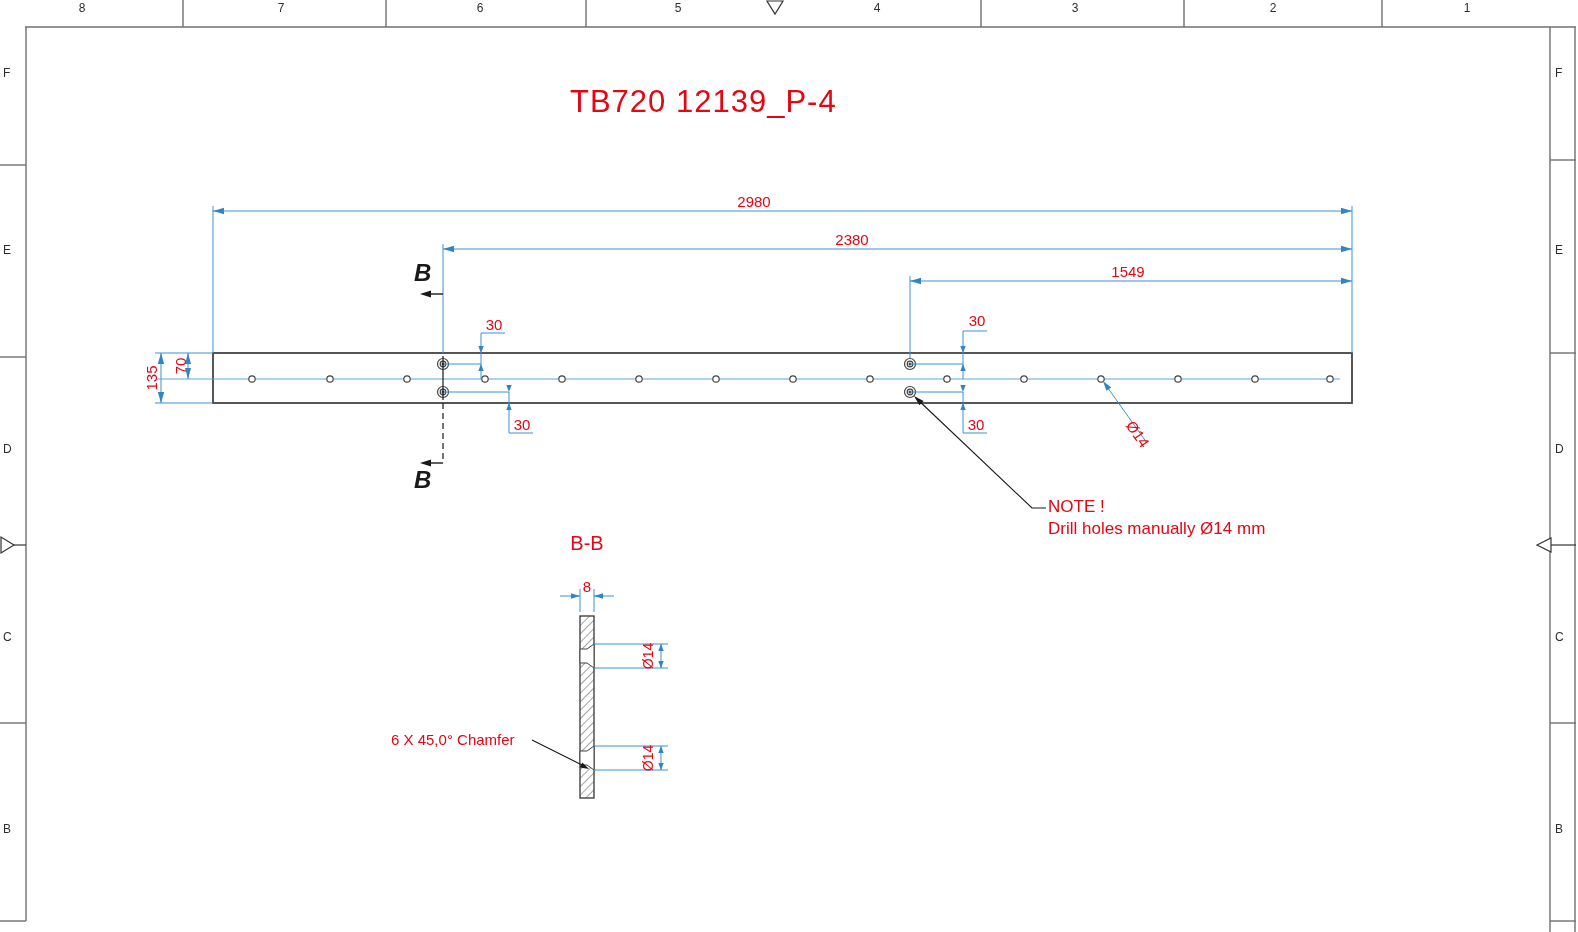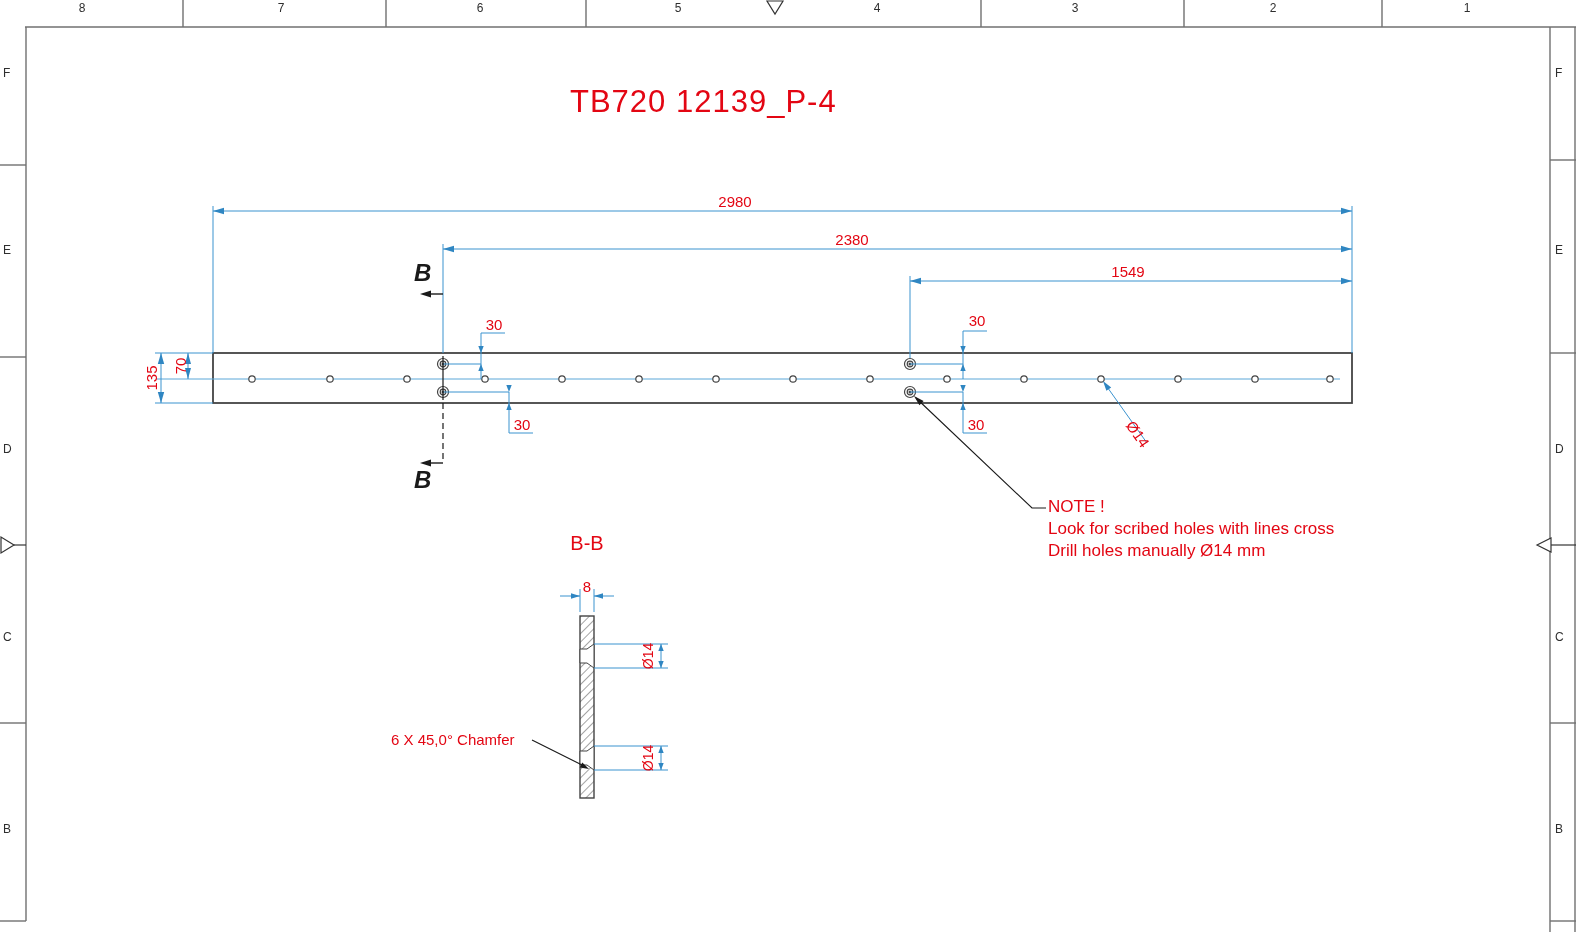--- a/index.html
+++ b/index.html
@@ -198,40 +198,39 @@
           <polygon points="661,770 658.3,763 663.7,763"></polygon>
     </g>
 
     <line x1="532" y1="740" x2="582" y2="765" stroke="#1a1a1a" stroke-width="1.1"></line>
     <polygon points="589,769 579.7,767.4 582.3,762.4" fill="#1a1a1a"></polygon>
   </g>
 </svg>
 
 <div class="lbl title" style="left:570px;top:84px;text-align:center;">TB720 12139_P-4</div>
 
-<div class="lbl dim cx" style="left:735px;top:193px;">2980</div>
+<div class="lbl dim cx" style="left:754px;top:193px;">2980</div>
 <div class="lbl dim cx" style="left:852px;top:231px;">2380</div>
 <div class="lbl dim cx" style="left:1128px;top:263px;">1549</div>
 
 <div class="lbl dim cx" style="left:494px;top:316px;">30</div>
 <div class="lbl dim cx" style="left:522px;top:416px;">30</div>
 <div class="lbl dim cx" style="left:977px;top:312px;">30</div>
 <div class="lbl dim cx" style="left:976px;top:416px;">30</div>
 
 <div class="lbl dim rot" style="left:151px;top:378px;">135</div>
 <div class="lbl dim rot" style="left:180px;top:366px;">70</div>
 
 <div class="lbl cutletter" style="left:414px;top:259px;">B</div>
 <div class="lbl cutletter" style="left:414px;top:466px;">B</div>
 
 <div class="lbl dim" style="left:1138px;top:434px;transform:translate(-50%,-50%) rotate(55deg);">Ø14</div>
 
 <div class="lbl note" style="left:1048px;top:496px;">
   <div>NOTE !</div>
-  <div>Look for scribed holes with lines cross</div>
   <div>Drill holes manually Ø14 mm</div>
 </div>
 
 <div class="lbl sec" style="left:587px;top:532px;">B-B</div>
 <div class="lbl dim cx" style="left:587px;top:578px;">8</div>
 <div class="lbl dim rot" style="left:648px;top:656px;font-size:14px;">Ø14</div>
 <div class="lbl dim rot" style="left:648px;top:758px;font-size:14px;">Ø14</div>
 <div class="lbl dim" style="left:391px;top:731px;">6 X 45,0° Chamfer</div>
 
 <div class="lbl zone" style="left:82px;top:1px;">8</div>

